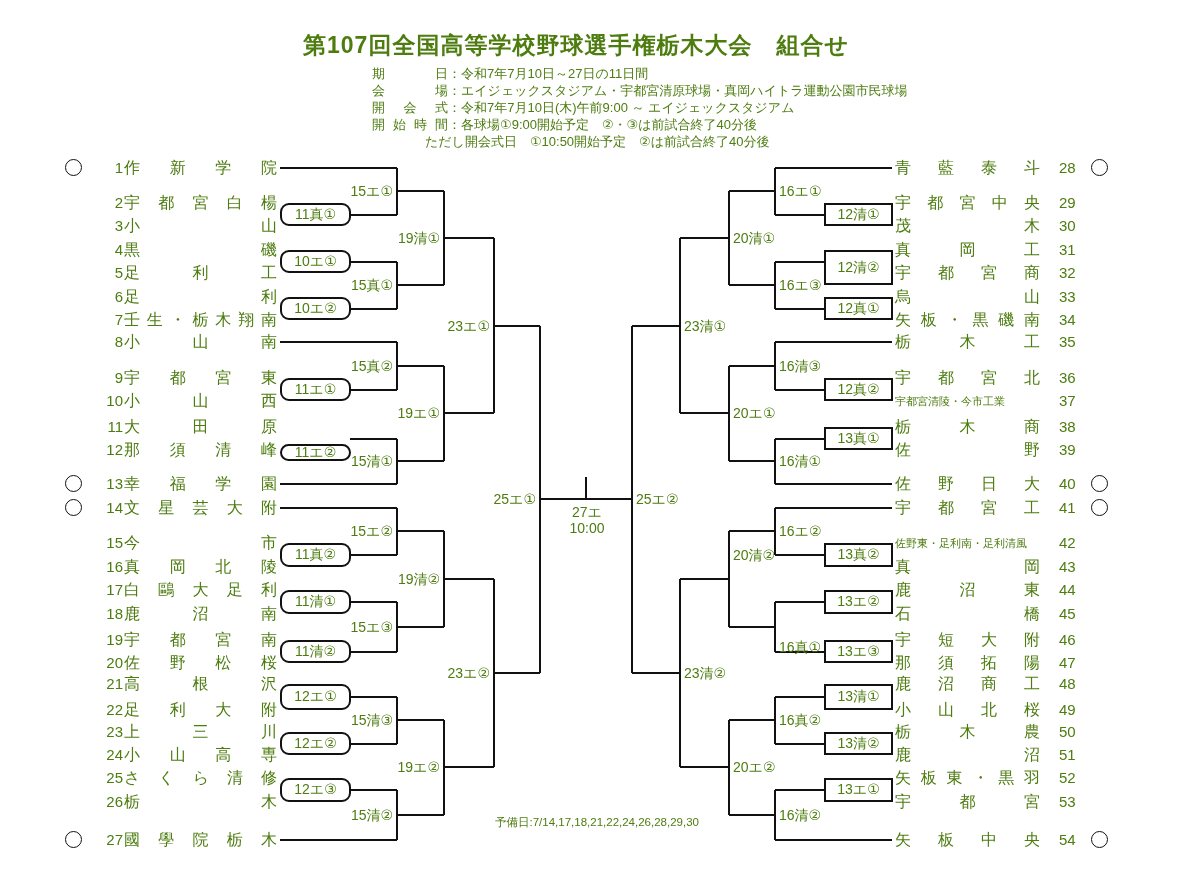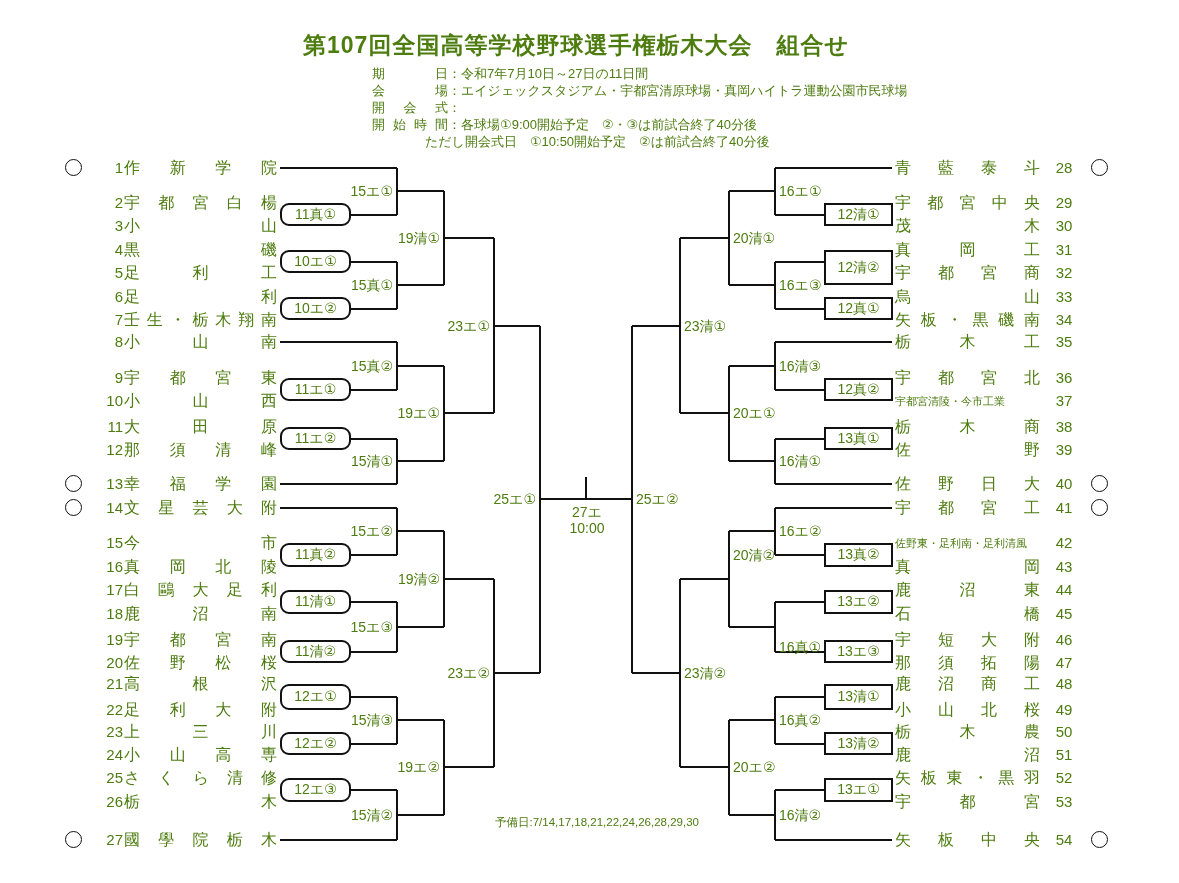--- a/index.html
+++ b/index.html
@@ -11,21 +11,21 @@
   .info-row{position:absolute;left:345px;height:17px;display:flex;align-items:center;
             font-size:13px;z-index:2;white-space:nowrap;}
   .ilabel{width:76px;height:15px;}
   .info-note{position:absolute;left:398px;font-size:13px;white-space:nowrap;z-index:2;}
   .trow{position:absolute;width:216px;height:22px;z-index:2;}
   .circ{position:absolute;width:15px;height:15px;border:1.5px solid #111;border-radius:50%;top:2px;}
   .trow-l .circ{left:0;}
   .trow-r .circ{left:196px;}
   .num{position:absolute;top:0;height:22px;line-height:22px;font-size:15px;}
   .trow-l .num{left:20px;width:38px;text-align:right;}
-  .trow-r .num{left:152px;width:34px;text-align:center;}
+  .trow-r .num{left:164px;width:34px;text-align:left;}
   .name{position:absolute;top:0;height:22px;font-size:16px;}
   .trow-l .name{left:59px;width:153px;}
   .trow-r .name{left:0;width:145px;}
   .name.long{font-size:11px;letter-spacing:0;white-space:nowrap;line-height:22px;}
   .jchars{display:flex;justify-content:space-between;align-items:center;}
   .gbox{position:absolute;border:2px solid #111;background:#fff;box-sizing:border-box;
         display:flex;align-items:center;justify-content:center;font-size:14px;z-index:3;}
   .gbox-l{left:253px;width:71px;border-radius:9px;}
   .gbox-r{left:797px;width:69px;}
   .rlbl{position:absolute;height:20px;line-height:20px;font-size:14px;white-space:nowrap;z-index:2;}
@@ -81,20 +81,21 @@
       <span>：</span>
       <span>エイジェックスタジアム・宇都宮清原球場・真岡ハイトラ運動公園市民球場</span>
     </div>
   <div class="info-row" style="top:99px">
       <span class="ilabel jchars">
         <span>開</span>
         <span>会</span>
         <span>式</span>
       </span>
       <span>：</span>
+      <span>令和7年7月10日(木)午前9:00 ～ エイジェックスタジアム</span>
     </div>
   <div class="info-row" style="top:116px">
       <span class="ilabel jchars">
         <span>開</span>
         <span>始</span>
         <span>時</span>
         <span>間</span>
       </span>
       <span>：</span>
       <span>各球場①9:00開始予定　②・③は前試合終了40分後</span>
@@ -562,21 +563,21 @@
         <span>央</span>
       </span>
       <span class="num">54</span>
       <span class="circ"></span>
     </div>
 
   <div class="gbox gbox-l" style="top:203px;height:23px">11真①</div>
   <div class="gbox gbox-l" style="top:250px;height:23px">10エ①</div>
   <div class="gbox gbox-l" style="top:297px;height:23px">10エ②</div>
   <div class="gbox gbox-l" style="top:378px;height:23px">11エ①</div>
-  <div class="gbox gbox-l" style="top:427px;height:23px">11エ②</div>
+  <div class="gbox gbox-l" style="top:444px;height:17px">11エ②</div>
   <div class="gbox gbox-l" style="top:543px;height:24px">11真②</div>
   <div class="gbox gbox-l" style="top:590px;height:24px">11清①</div>
   <div class="gbox gbox-l" style="top:640px;height:23px">11清②</div>
   <div class="gbox gbox-l" style="top:684px;height:26px">12エ①</div>
   <div class="gbox gbox-l" style="top:732px;height:23px">12エ②</div>
   <div class="gbox gbox-l" style="top:778px;height:24px">12エ③</div>
 
   <div class="gbox gbox-r" style="top:203px;height:23px">12清①</div>
   <div class="gbox gbox-r" style="top:250px;height:35px">12清②</div>
   <div class="gbox gbox-r" style="top:297px;height:23px">12真①</div>

